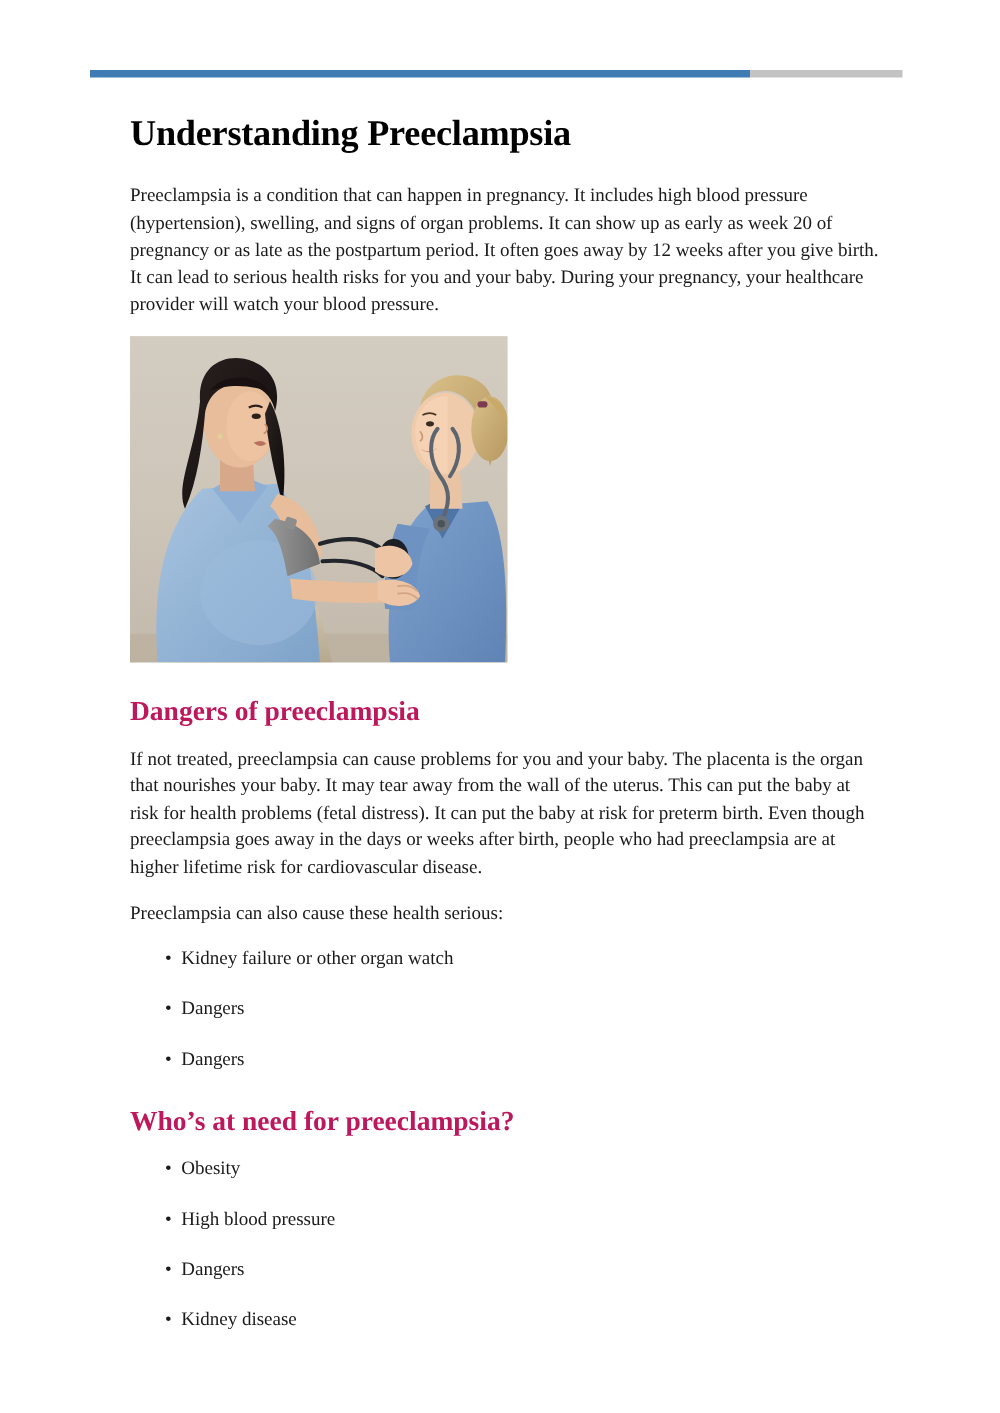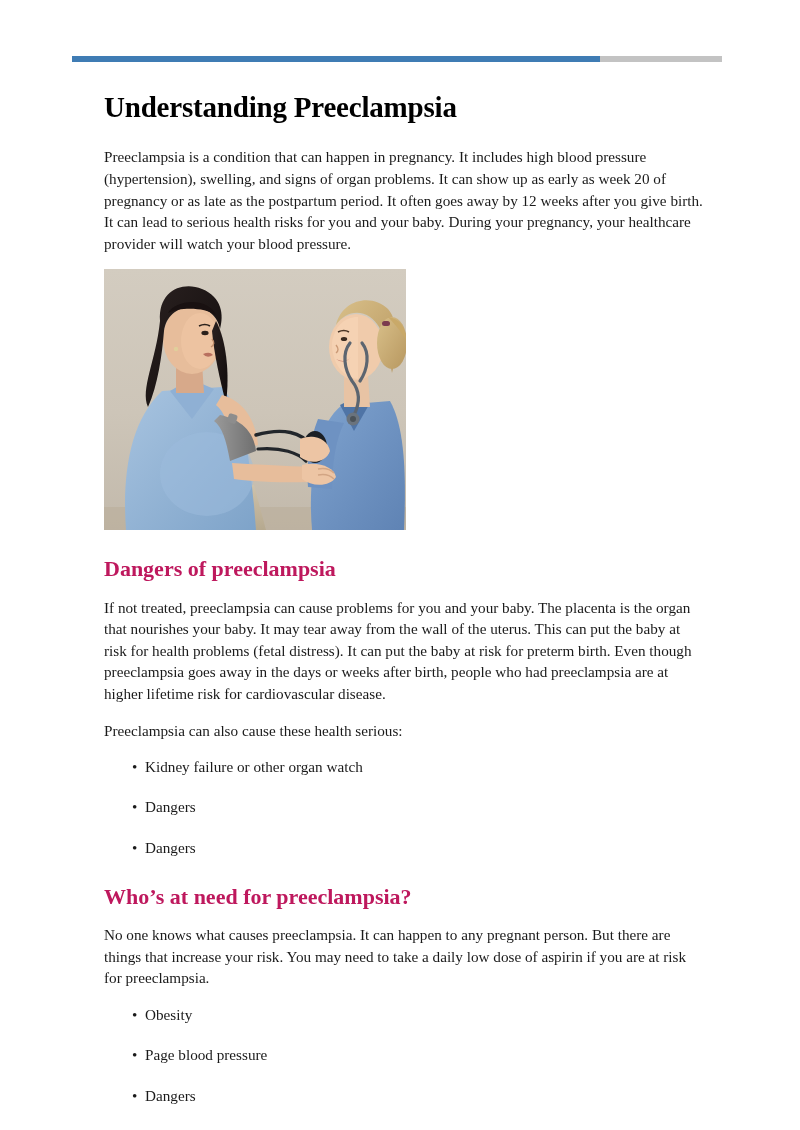--- a/index.html
+++ b/index.html
@@ -293,29 +293,28 @@
         <span class="bullet-dot">•</span>
         <span>Dangers</span>
       </li>
       <li>
         <span class="bullet-dot">•</span>
         <span>Dangers</span>
       </li>
     </ul>
 
     <h2 class="section-title">Who’s at need for preeclampsia?</h2>
-    <p class="body-text">No one knows what causes preeclampsia. It can happen to any pregnant person. But there are things that increase your risk. You may need to take a daily low dose of aspirin if you are at risk for preeclampsia.</p>
     <ul class="bullets">
       <li>
         <span class="bullet-dot">•</span>
         <span>Obesity</span>
       </li>
       <li>
         <span class="bullet-dot">•</span>
-        <span>Page blood pressure</span>
+        <span>High blood pressure</span>
       </li>
       <li>
         <span class="bullet-dot">•</span>
         <span>Dangers</span>
       </li>
       <li>
         <span class="bullet-dot">•</span>
         <span>Kidney disease</span>
       </li>
     </ul>

